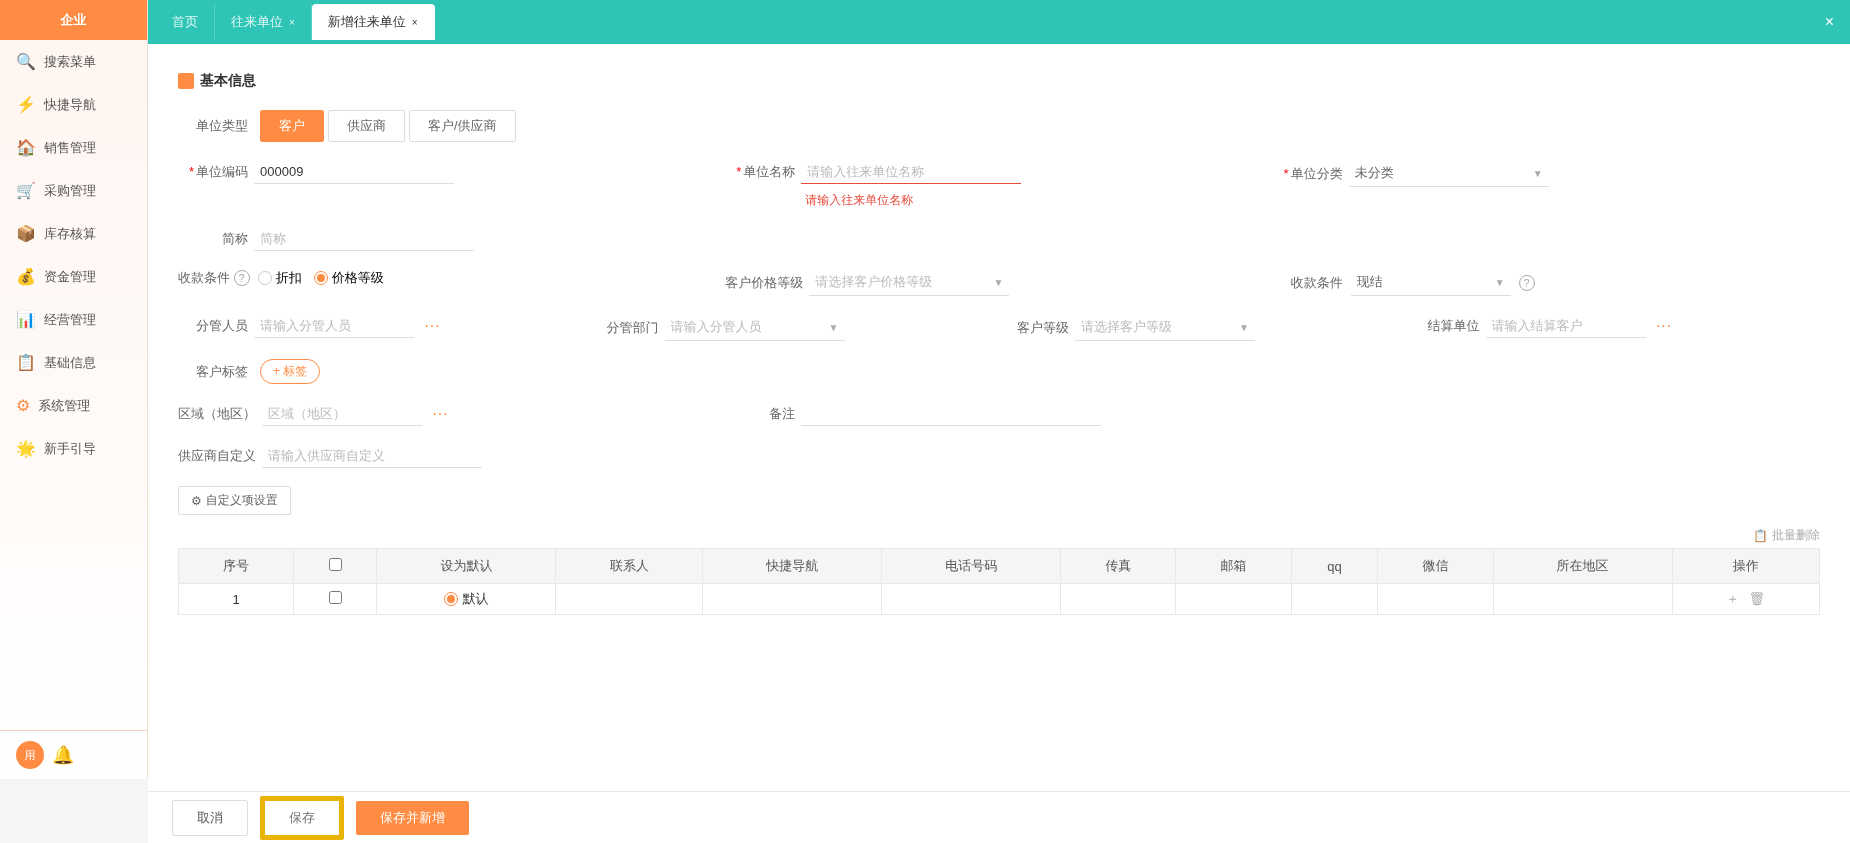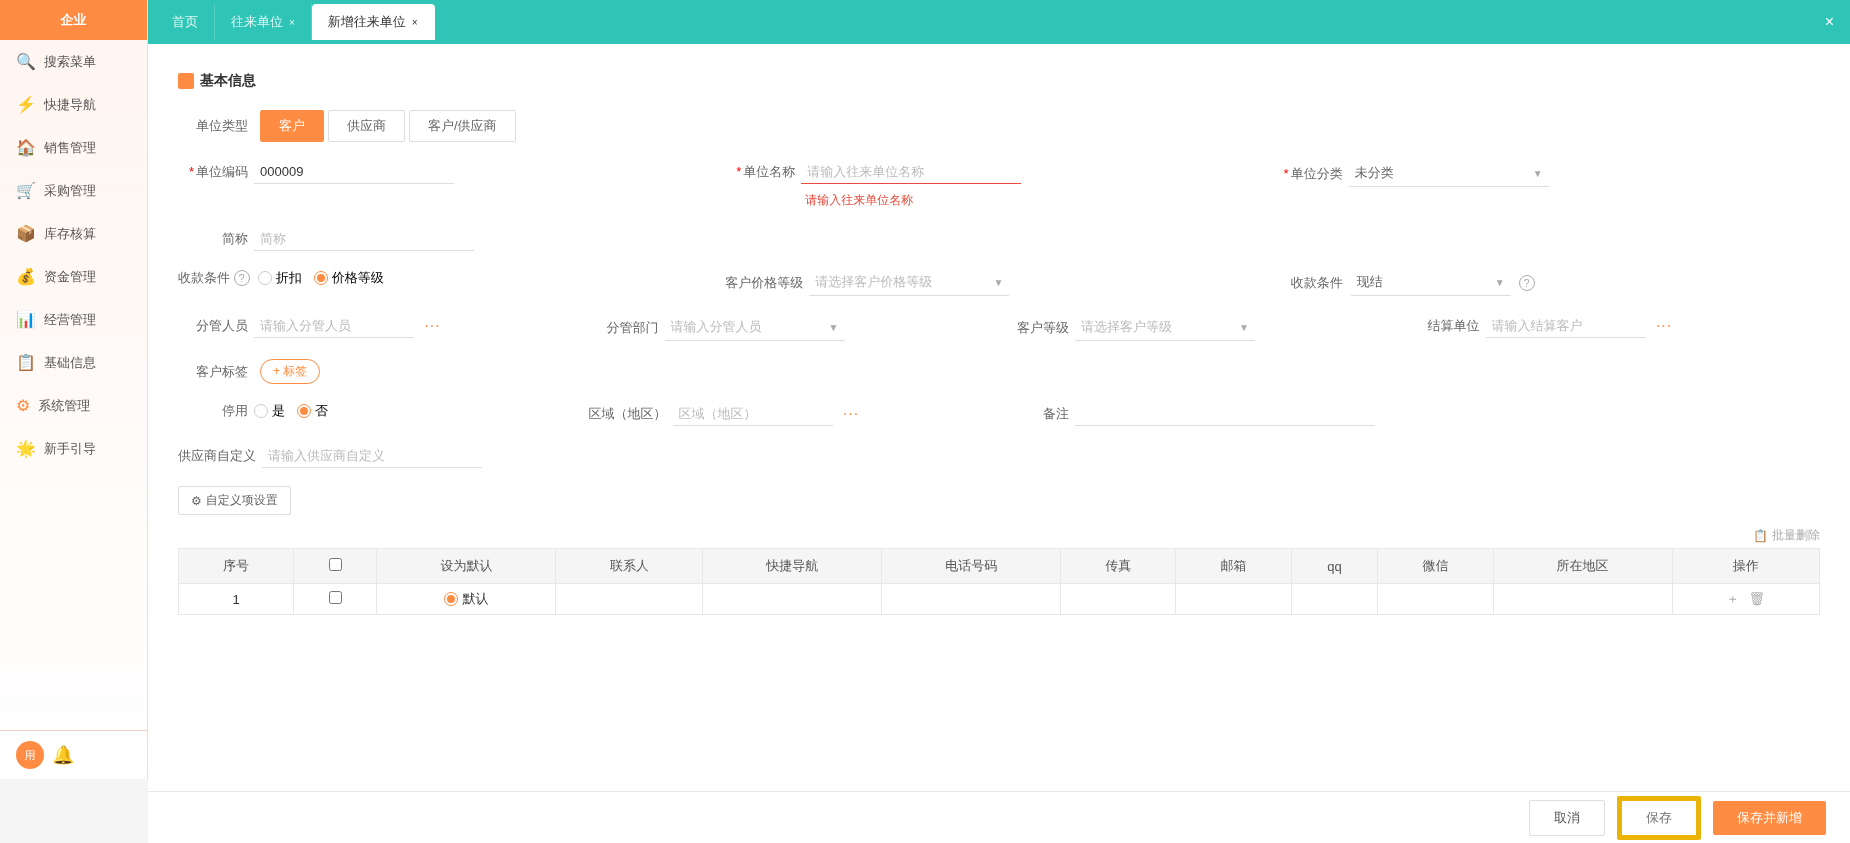--- a/index.html
+++ b/index.html
@@ -285,21 +285,21 @@
       color: #333;
     }
 
     
     .bottom-bar {
       height: 52px;
       background: white;
       border-top: 1px solid #e8e8e8;
       display: flex;
       align-items: center;
-      justify-content: flex-end;
+      justify-content: flex-start;
       padding: 0 24px;
       gap: 12px;
       flex-shrink: 0;
     }
     .btn-cancel {
       padding: 8px 24px;
       border: 1px solid #ddd;
       background: white;
       cursor: pointer;
       font-size: 13px;
@@ -546,33 +546,20 @@
 
     <div class="form-row">
       <div class="field-unit" style="gap:12px;">
         <span class="form-label">客户标签</span>
         <button class="tag-btn">+ 标签</button>
       </div>
     </div>
 
     <div class="form-row">
 
-      <div class="field-unit" style="flex:1;">
-        <span class="form-label">停用</span>
-        <div class="radio-group">
-          <div class="radio-item">
-            <div class="radio-circle"></div>
-            <span>是</span>
-          </div>
-          <div class="radio-item">
-            <div class="radio-circle checked"></div>
-            <span>否</span>
-          </div>
-        </div>
-      </div>
 
       <div class="field-unit" style="flex:1;">
         <span class="form-label">区域（地区）</span>
         <input type="text" class="form-input" style="width: 160px;" placeholder="区域（地区）">
         <span class="more-btn">···</span>
       </div>
 
       <div class="field-unit" style="flex:2;">
         <span class="form-label">备注</span>
         <input type="text" class="form-input" style="width: 300px;">

